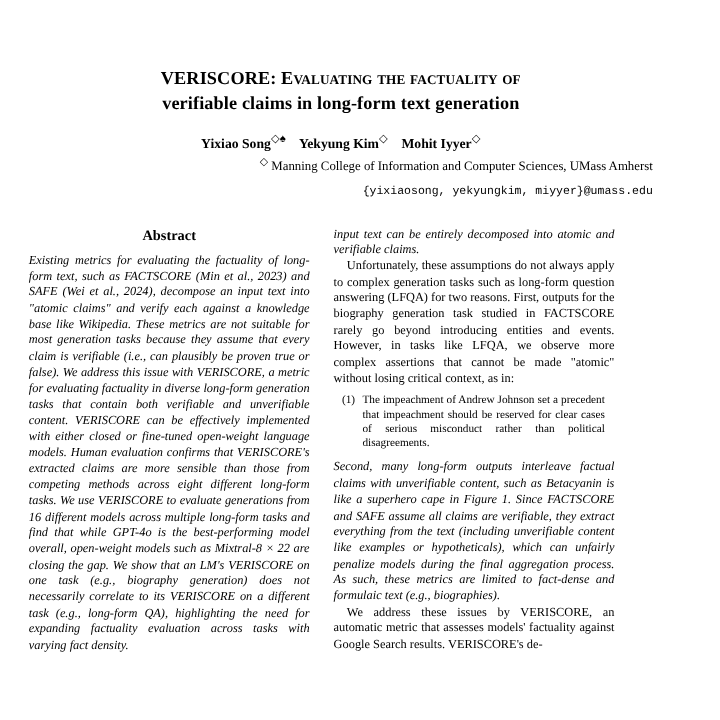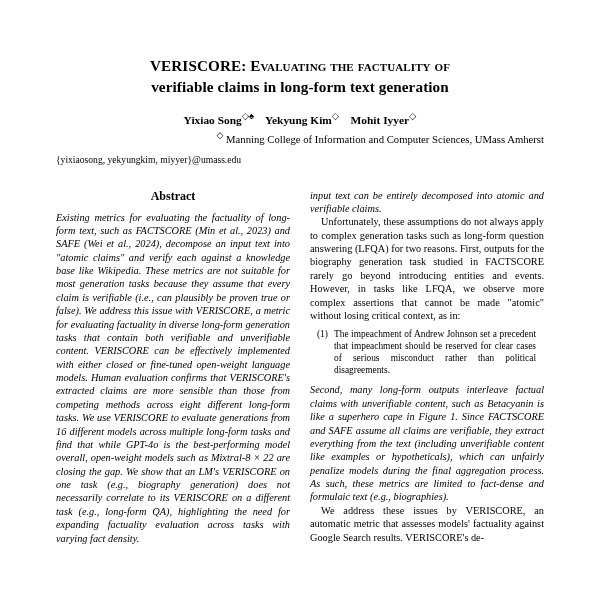--- a/index.html
+++ b/index.html
@@ -11,21 +11,21 @@
     height: 600px;
     background: #ffffff;
     font-family: "Liberation Serif", serif;
     color: #000000;
     overflow: hidden;
   }
   .page {
     width: 600px;
     height: 440px;
     box-sizing: border-box;
-    padding: 56px 56px 0 56px;
+    padding: 56px 56px 0 24px;
     position: relative;
   }
   .title {
     text-align: center;
     font-weight: bold;
     font-size: 15.2px;
     line-height: 1.35;
     margin: 0 0 16px 0;
     letter-spacing: 0.1px;
   }
@@ -50,22 +50,22 @@
     font-size: 10.7px;
     line-height: 1.45;
     margin: 0;
   }
   .affil .sym {
     font-size: 9px;
     vertical-align: super;
     line-height: 0;
   }
   .emails {
-    text-align: left;
-    font-family: Liberation Serif, serif;
+    text-align: right;
+    font-family: Liberation Mono, monospace;
     font-size: 9.6px;
     margin: 6px 0 0 0;
   }
   .columns {
     display: flex;
     gap: 20px;
     margin-top: 24px;
   }
   .col {
     width: 234px;

